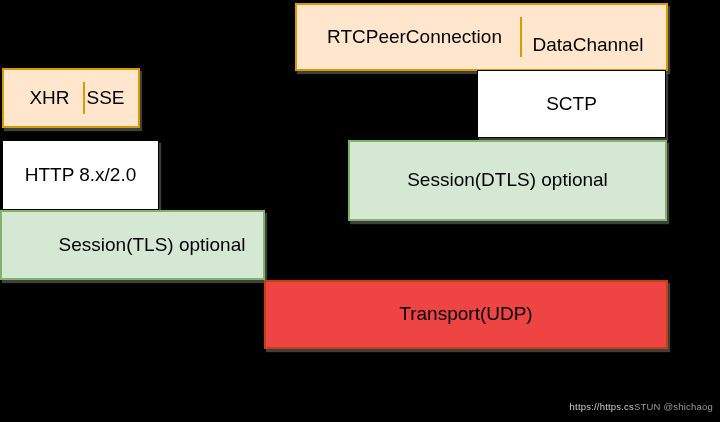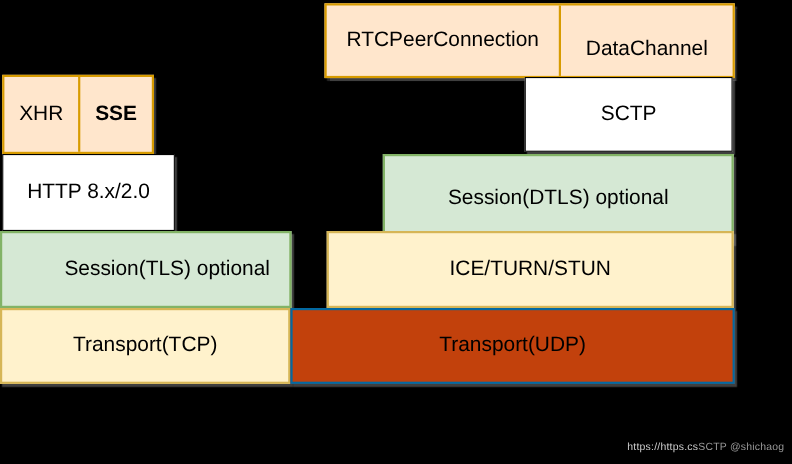--- a/index.html
+++ b/index.html
@@ -23,40 +23,40 @@
     align-items: center;
     justify-content: center;
     font-size: 19px;
     line-height: 1.1;
     text-align: center;
     box-shadow: 2px 3px 1px rgba(140,140,140,0.45);
   }
   .orange { background: #ffe6cc; border: 2px solid #d79b00; }
   .green  { background: #d5e8d4; border: 2px solid #82b366; }
   .yellow { background: #fff2cc; border: 2px solid #d6b656; }
-  .blue   { background: #c2410c; border: 2px solid #0369a1; }
+  .blue   { background: #ef4444; border: 2px solid #c2410c; }
   .white  { background: #ffffff; border: 1.5px solid #000000; }
 
-  .group { padding: 0; }
+  .group { padding: 12px; }
   .group .cell {
     box-sizing: border-box;
     height: 100%;
     display: flex;
     align-items: center;
     justify-content: center;
   }
   .group .cell.first { border-right: 2px solid #d79b00; }
 
   
   .b-rtcgroup   { left: 295px; top: 3px;   width: 373px; height: 68px; }
   .b-rtcgroup .cell.first { width: 213px; }
   .b-rtcgroup .cell.last  { flex: 1; margin-top: 16px; }
-  .b-xhrsse     { left: 2px;   top: 68px;  width: 138px; height: 72px; }
+  .b-xhrsse     { left: 2px;   top: 68px;  width: 138px; height: 60px; }
   .b-xhrsse .cell.first { width: 69px; }
-  .b-xhrsse .cell.last  { flex: 1; font-weight: bold; }
+  .b-xhrsse .cell.last  { flex: 1; }
   .b-sctp       { left: 477px; top: 70px;  width: 189px; height: 68px; }
   .b-http       { left: 2px;   top: 140px; width: 157px; height: 70px; }
   .b-dtls       { left: 348px; top: 140px; width: 319px; height: 81px; }
   .b-tls        { left: 0px;   top: 210px; width: 265px; height: 70px; padding-left: 39px; }
   .b-ice        { left: 297px; top: 210px; width: 370px; height: 70px; }
   .b-tcp        { left: 0px;   top: 280px; width: 264px; height: 69px; }
   .b-udp        { left: 264px; top: 280px; width: 404px; height: 69px; }
   .b-netip      { left: 1px;   top: 349px; width: 717px; height: 68px; }
 
   .watermark {
@@ -103,30 +103,24 @@
   </div>
 
   <div class="box green b-dtls">
     <span>Session(DTLS) optional</span>
   </div>
 
   <div class="box green b-tls">
     <span>Session(TLS) optional</span>
   </div>
 
-  <div class="box yellow b-ice">
-    <span>ICE/TURN/STUN</span>
-  </div>
 
-  <div class="box yellow b-tcp">
-    <span>Transport(TCP)</span>
-  </div>
 
   <div class="box blue b-udp">
     <span>Transport(UDP)</span>
   </div>
 
 
   <div class="watermark">
-    <span class="wm-url">https://https.cs</span><span class="wm-credit">SCTP @shichaog</span>
+    <span class="wm-url">https://https.cs</span><span class="wm-credit">STUN @shichaog</span>
   </div>
 
 </div>
 
 </body></html>

